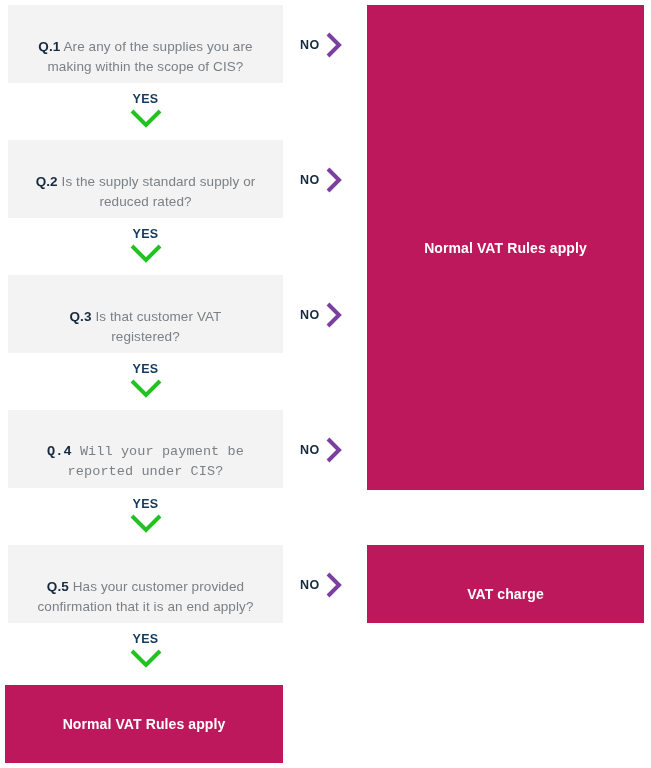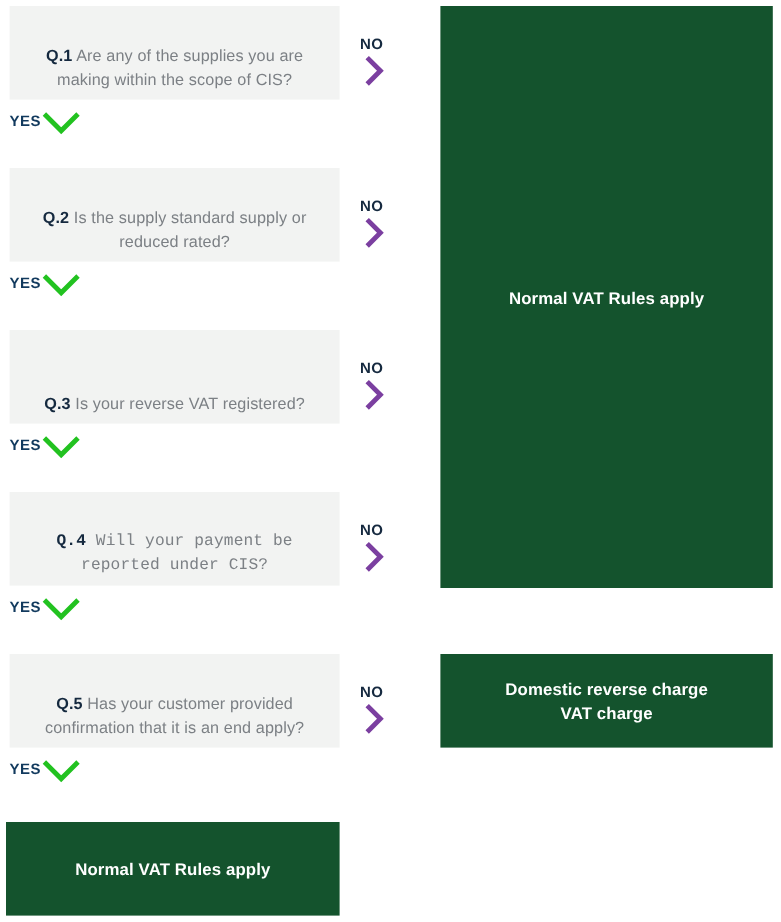--- a/index.html
+++ b/index.html
@@ -38,56 +38,55 @@
     font-weight: bold;
     color: #15293f;
   }
 
   
   .yes-connector {
     position: absolute;
     left: 8px;
     width: 275px;
     display: flex;
-    flex-direction: row;
+    flex-direction: column;
     align-items: center;
   }
   .yes-label {
     font-size: 12.5px;
     font-weight: bold;
     color: #123a5e;
     letter-spacing: 0.4px;
     margin-bottom: 2px;
   }
   .yes-chevron {
     display: block;
   }
 
   
   .no-connector {
     position: absolute;
     display: flex;
     align-items: center;
-    flex-direction: column;
   }
   .no-label {
     font-size: 12.5px;
     font-weight: bold;
     color: #15293f;
     letter-spacing: 0.4px;
     margin-right: 4px;
   }
   .no-chevron {
     display: block;
   }
 
   
   .navy-box {
     position: absolute;
-    background: #14532d;
+    background: #be185d;
     display: flex;
     align-items: center;
     justify-content: center;
     box-sizing: border-box;
     padding: 8px 16px;
   }
   .navy-text {
     color: #ffffff;
     font-weight: bold;
     font-size: 14px;
@@ -134,21 +133,21 @@
 
 <div class="yes-connector" style="top:227px;">
   <span class="yes-label">YES</span>
   <svg class="yes-chevron" width="34" height="20" viewBox="0 0 34 20">
     <polyline points="3,3 17,17 31,3" fill="none" stroke="#22c220" stroke-width="4" stroke-linecap="butt" stroke-linejoin="miter"></polyline>
   </svg>
 </div>
 
 <div class="qbox" style="top:275px; height:78px;">
   <div class="qtext">
-    <span class="qnum">Q.3</span><span> Is your reverse VAT registered?</span>
+    <span class="qnum">Q.3</span><span> Is that customer VAT registered?</span>
   </div>
 </div>
 
 <div class="no-connector" style="left:300px; top:300px;">
   <span class="no-label">NO</span>
   <svg class="no-chevron" width="20" height="30" viewBox="0 0 20 30">
     <polyline points="4,4 15,15 4,26" fill="none" stroke="#7b3fa0" stroke-width="4" stroke-linecap="butt" stroke-linejoin="miter"></polyline>
   </svg>
 </div>
 
@@ -198,20 +197,20 @@
     <polyline points="3,3 17,17 31,3" fill="none" stroke="#22c220" stroke-width="4" stroke-linecap="butt" stroke-linejoin="miter"></polyline>
   </svg>
 </div>
 
 <div class="navy-box" style="left:367px; top:5px; width:277px; height:485px;">
   <div class="navy-text">Normal VAT Rules apply</div>
 </div>
 
 <div class="navy-box" style="left:367px; top:545px; width:277px; height:78px;">
   <div class="navy-text">
-    <span>Domestic reverse charge</span><br>
+    <br>
     <span>VAT charge</span>
   </div>
 </div>
 
 <div class="navy-box" style="left:5px; top:685px; width:278px; height:78px;">
   <div class="navy-text">Normal VAT Rules apply</div>
 </div>
 
 </body></html>

